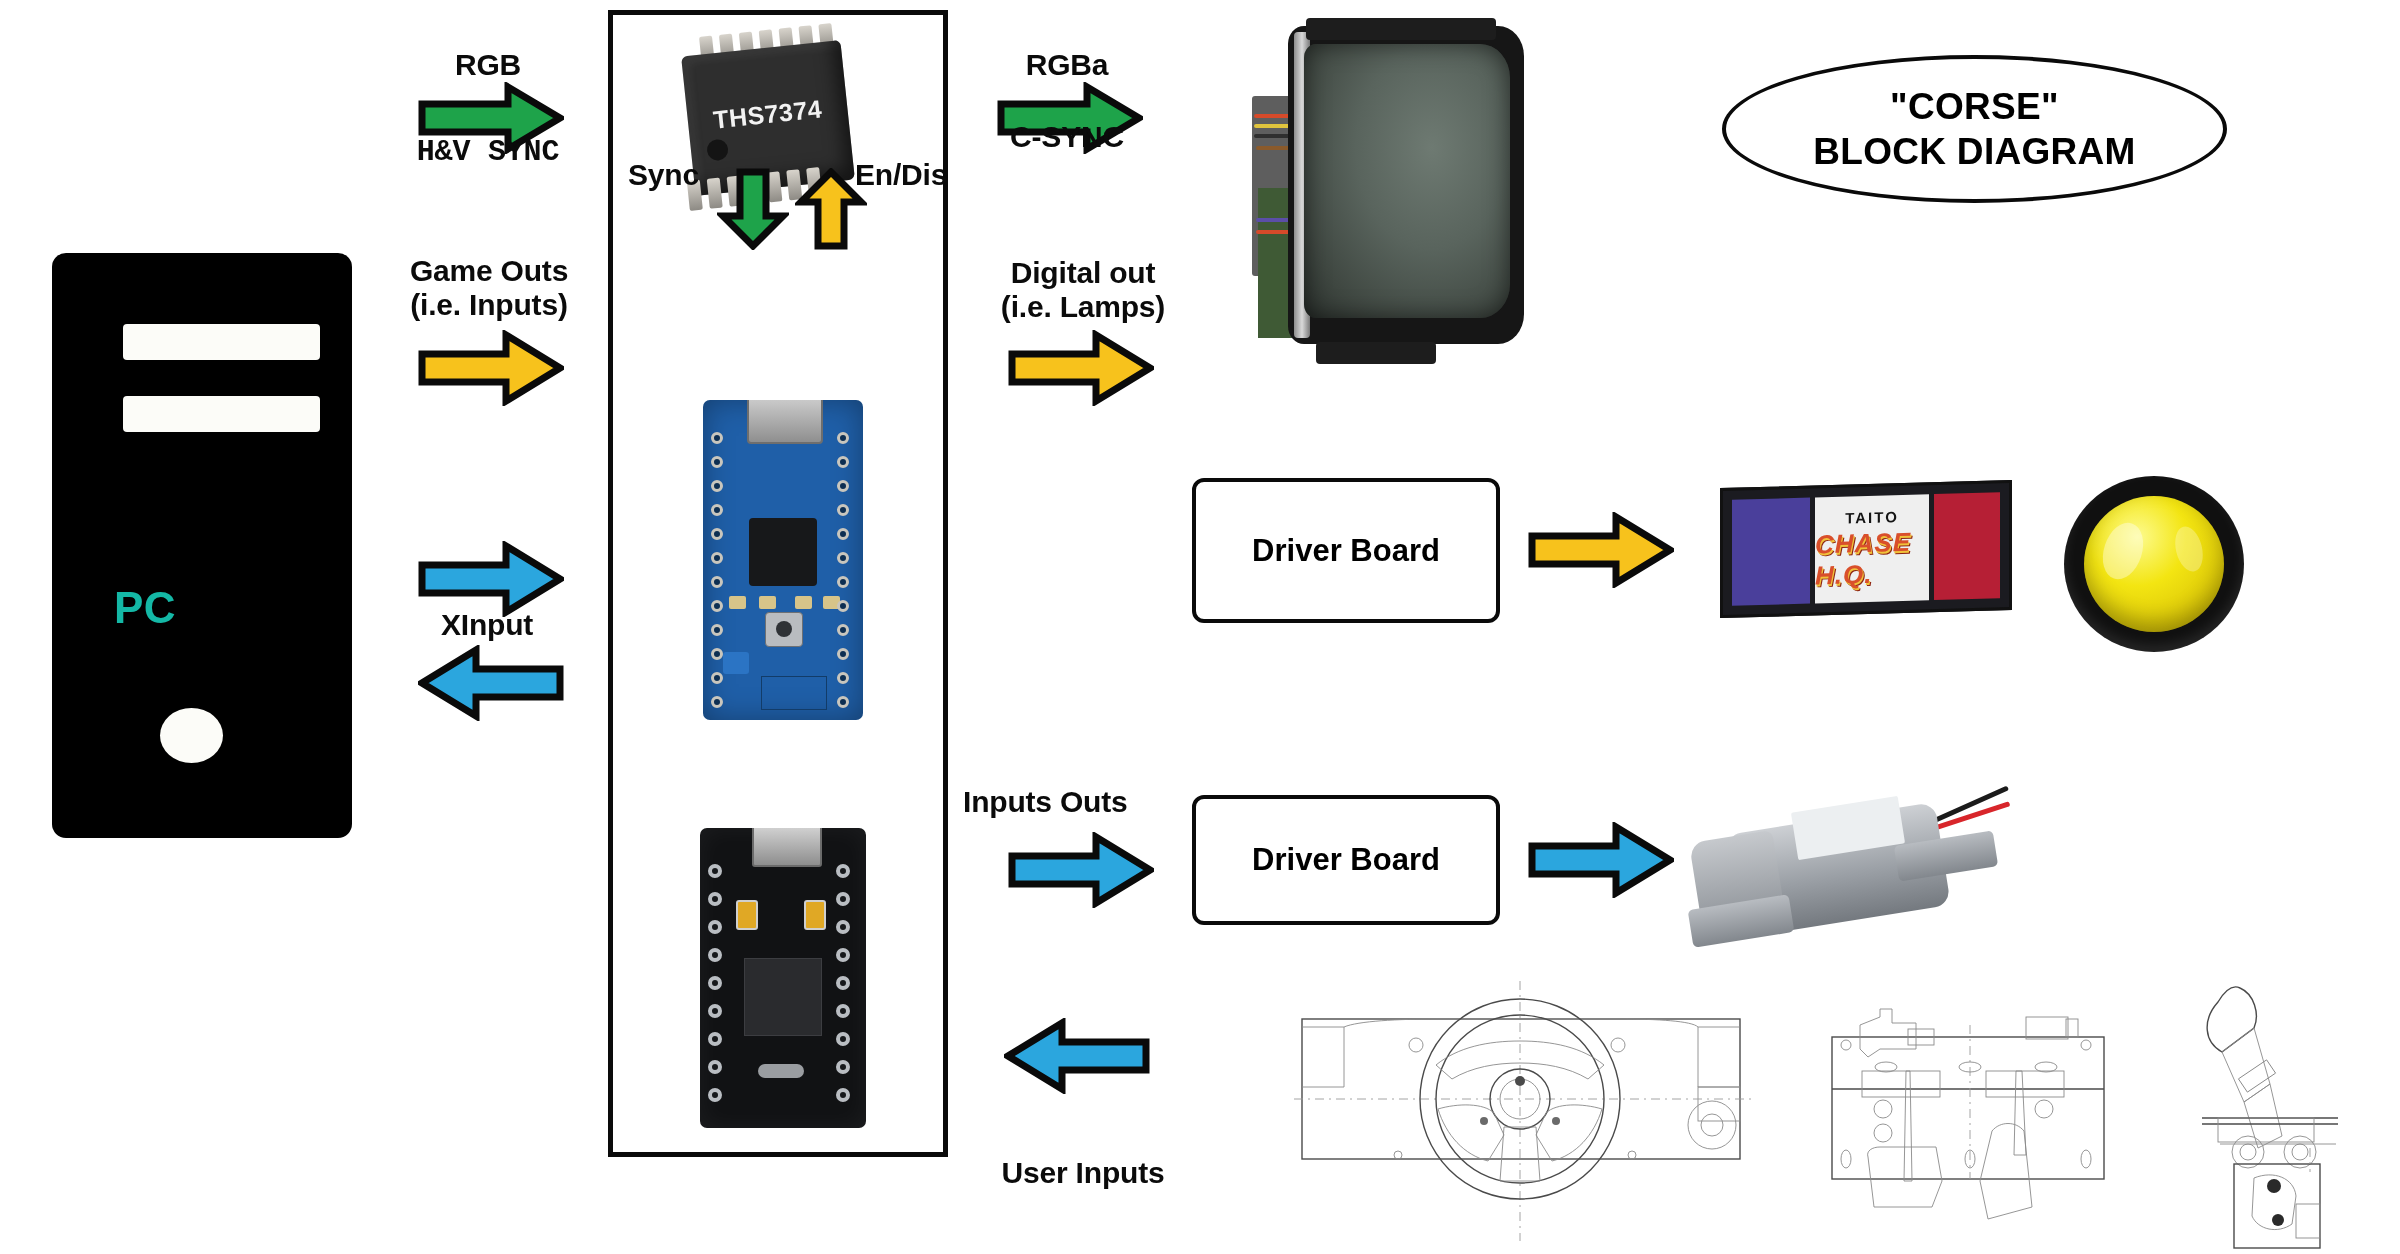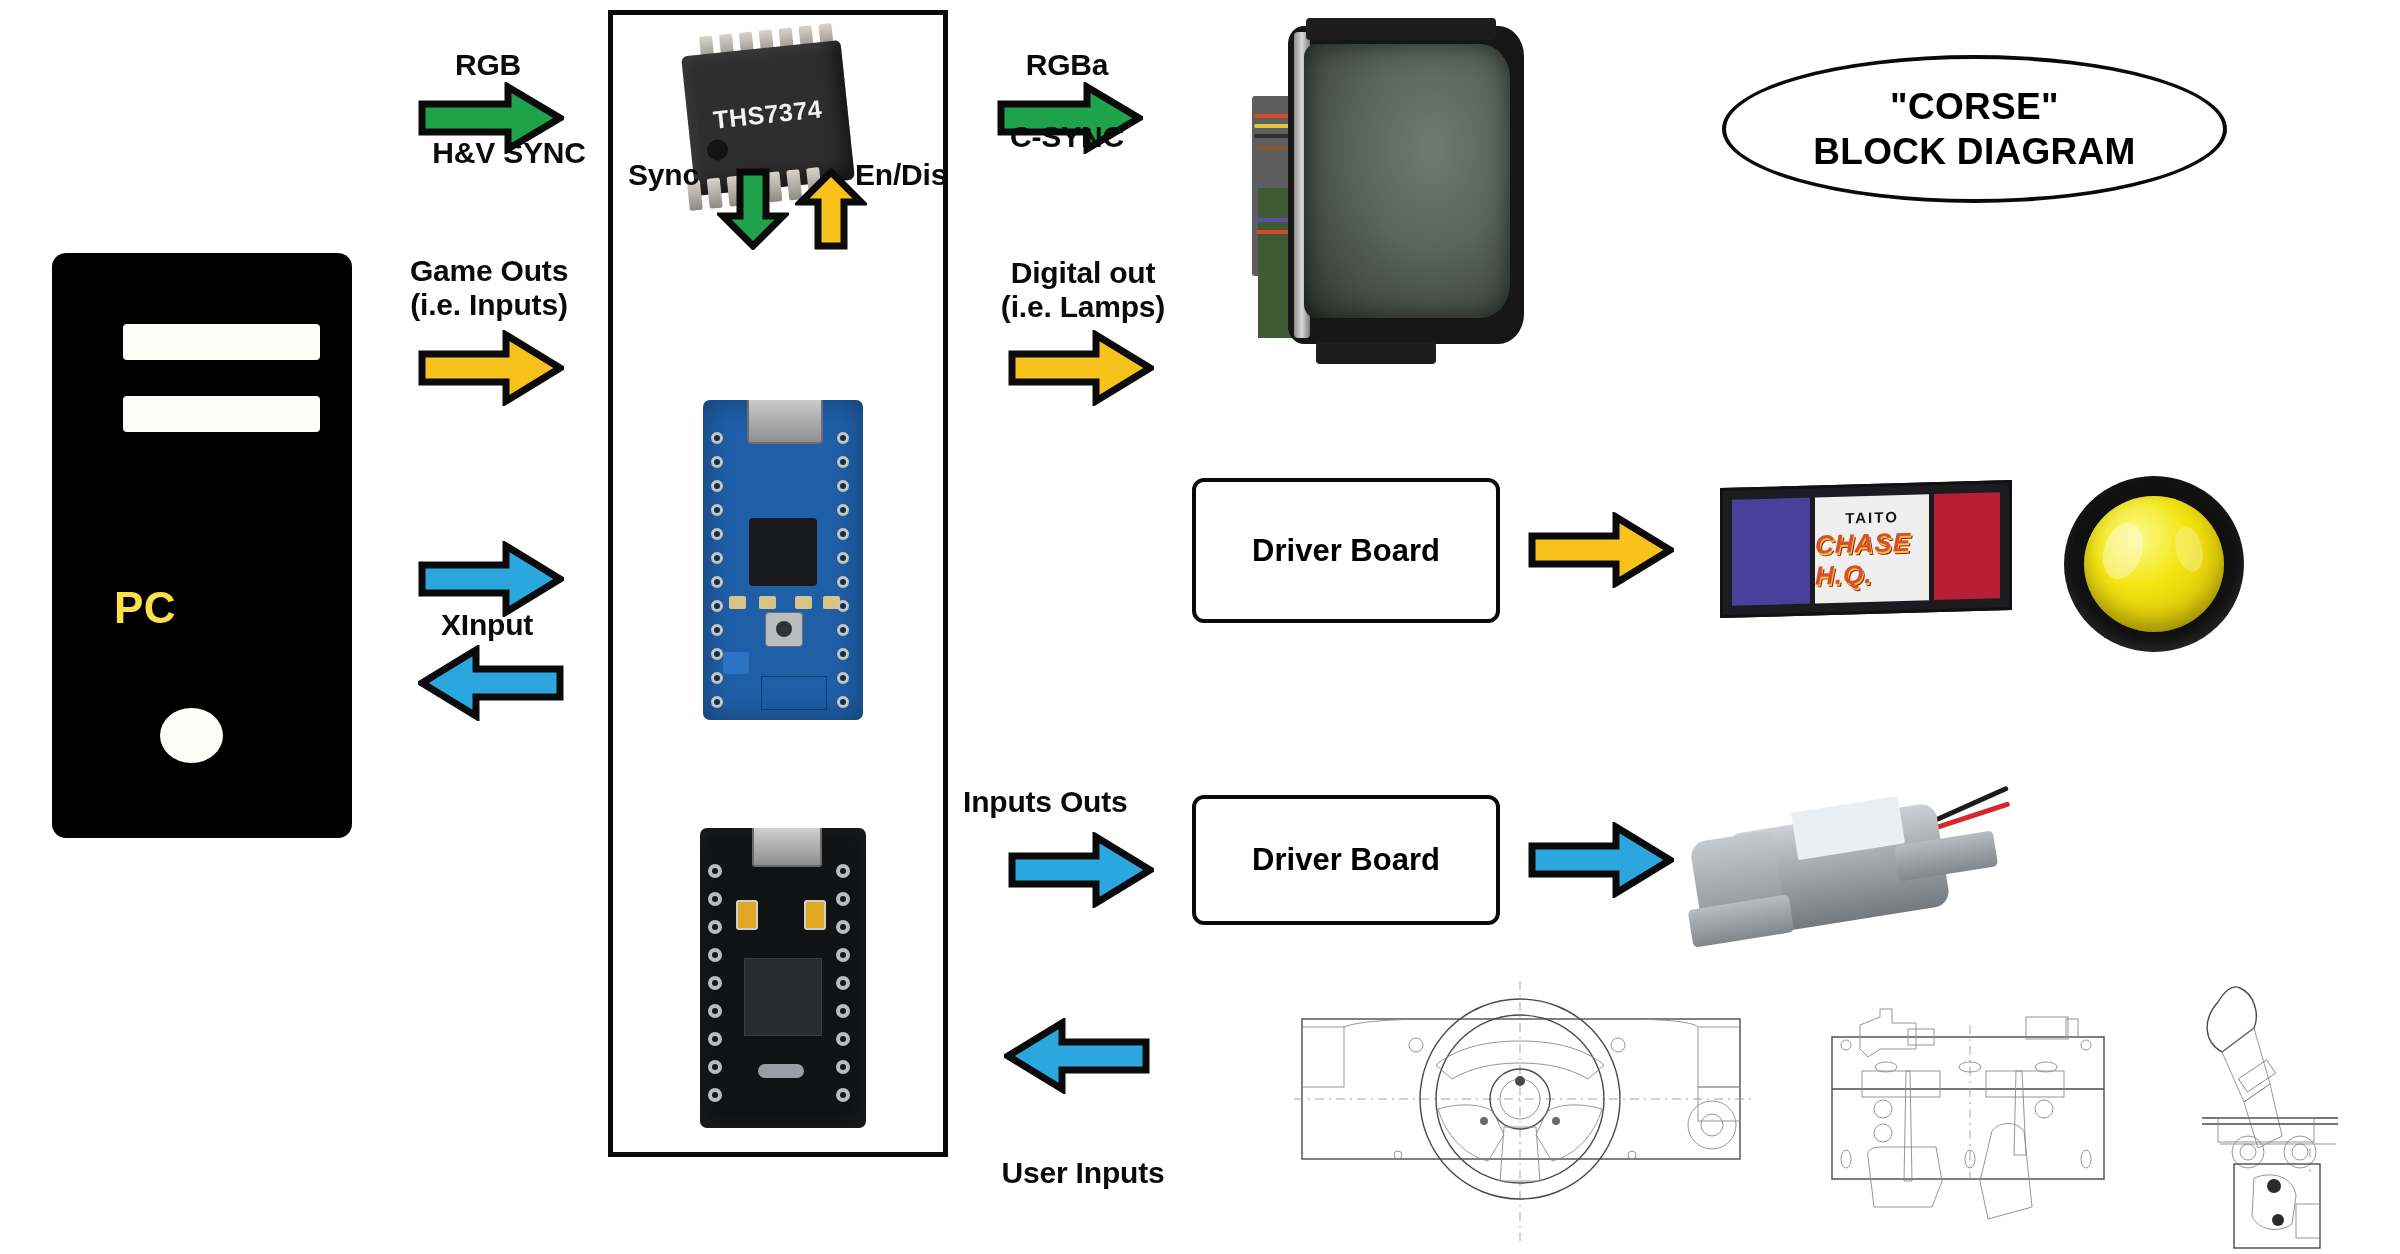--- a/index.html
+++ b/index.html
@@ -10,21 +10,21 @@
   .lbl{font-weight:bold;font-size:30px;line-height:1.12;letter-spacing:-0.2px;
        color:#0b0b0b;white-space:pre-line;text-align:center;}
 
   
   .pc-tower{left:52px;top:253px;width:300px;height:585px;background:#000;
             border-radius:14px;}
   .pc-slot{position:absolute;background:#fcfcf8;border-radius:4px;left:71px;
            width:197px;height:36px;}
   .pc-slot.s1{top:71px;}
   .pc-slot.s2{top:143px;}
-  .pc-label{position:absolute;left:62px;top:330px;color:#fde047;font-weight:bold;
+  .pc-label{position:absolute;left:62px;top:330px;color:#14b8a6;font-weight:bold;
             font-size:44px;letter-spacing:0.5px;}
   .pc-power{position:absolute;left:108px;top:455px;width:63px;height:55px;
             background:#fcfcf8;border-radius:50%;}
 
   
   .center-box{left:608px;top:10px;width:340px;height:1147px;border:5px solid #0a0a0a;
               background:#fff;box-sizing:border-box;}
 
   
   .title-ellipse{left:1722px;top:55px;width:497px;height:140px;border:4px solid #0a0a0a;
@@ -165,21 +165,21 @@
     <div class="pc-label">PC</div>
     <div class="pc-power"></div>
   </div>
 
   <div class="abs lbl" style="left:383px;top:48px;width:210px;">RGB</div>
 
   <svg class="abs arrow" style="left:418px;top:82px;" width="146" height="72" viewBox="0 0 146 72">
     <polygon points="4,22 90,22 90,5 142,36 90,67 90,50 4,50" fill="#1EA34A" stroke="#0A0A0A" stroke-width="7" stroke-linejoin="miter"></polygon>
   </svg>
 
-  <div class="abs lbl" style="left:392px;top:136px;width:234px;">H&amp;V SYNC</div>
+  <div class="abs lbl" style="left:371px;top:136px;width:234px;font-family:Liberation Mono, monospace;">H&amp;V SYNC</div>
 
   <div class="abs lbl" style="left:381px;top:254px;width:216px;">Game Outs
 (i.e. Inputs)</div>
 
   <svg class="abs arrow" style="left:418px;top:330px;" width="146" height="76" viewBox="0 0 146 76">
     <polygon points="4,24 88,24 88,5 142,38 88,71 88,52 4,52" fill="#F7C21C" stroke="#0A0A0A" stroke-width="7" stroke-linejoin="miter"></polygon>
   </svg>
 
   <svg class="abs arrow" style="left:418px;top:541px;" width="146" height="76" viewBox="0 0 146 76">
     <polygon points="4,24 88,24 88,5 142,38 88,71 88,52 4,52" fill="#2BA6DE" stroke="#0A0A0A" stroke-width="7" stroke-linejoin="miter"></polygon>

